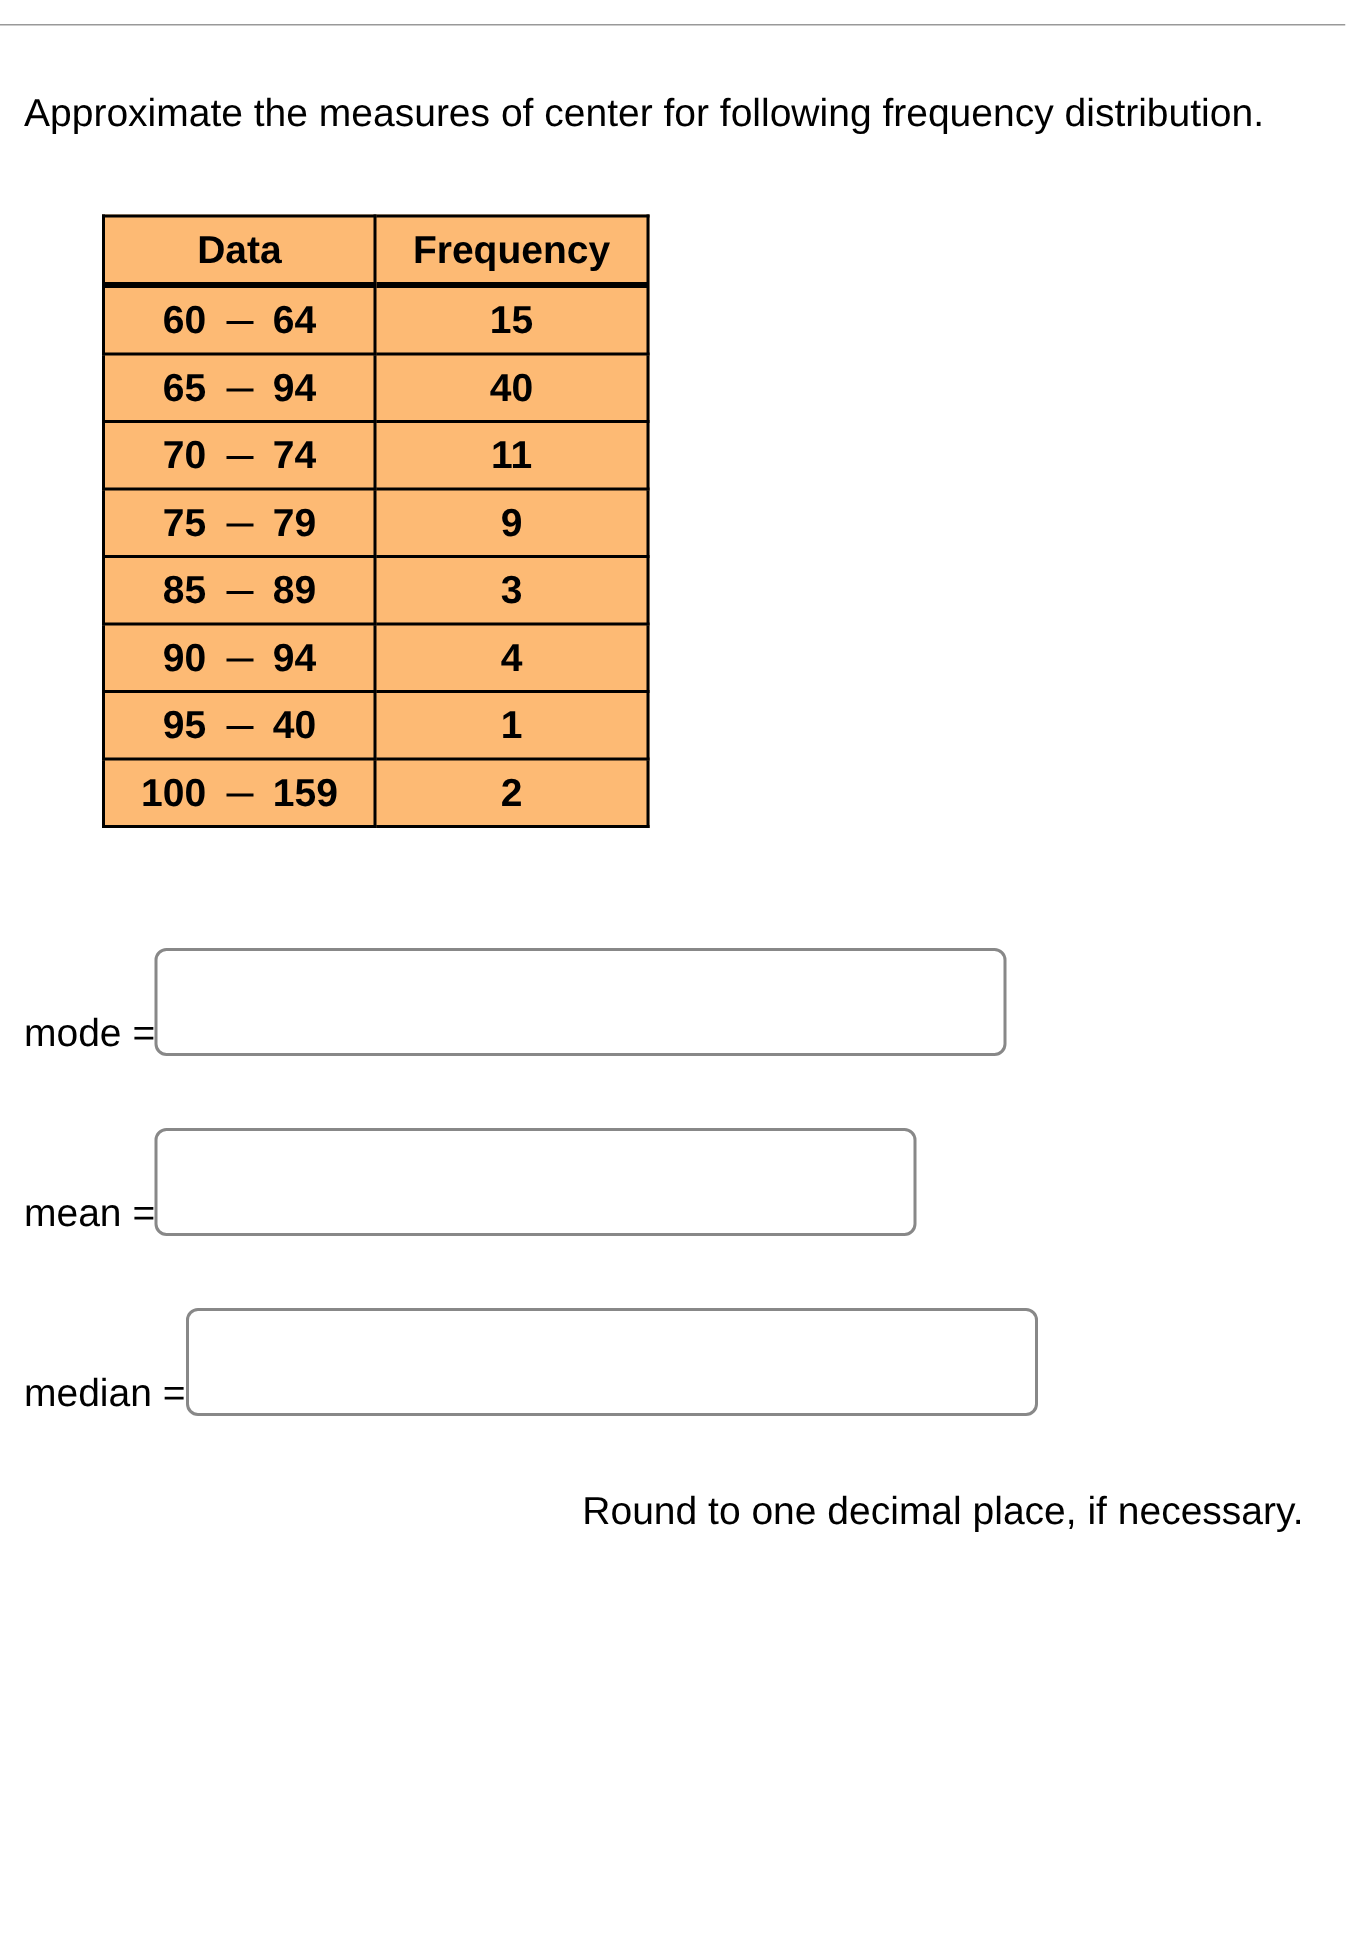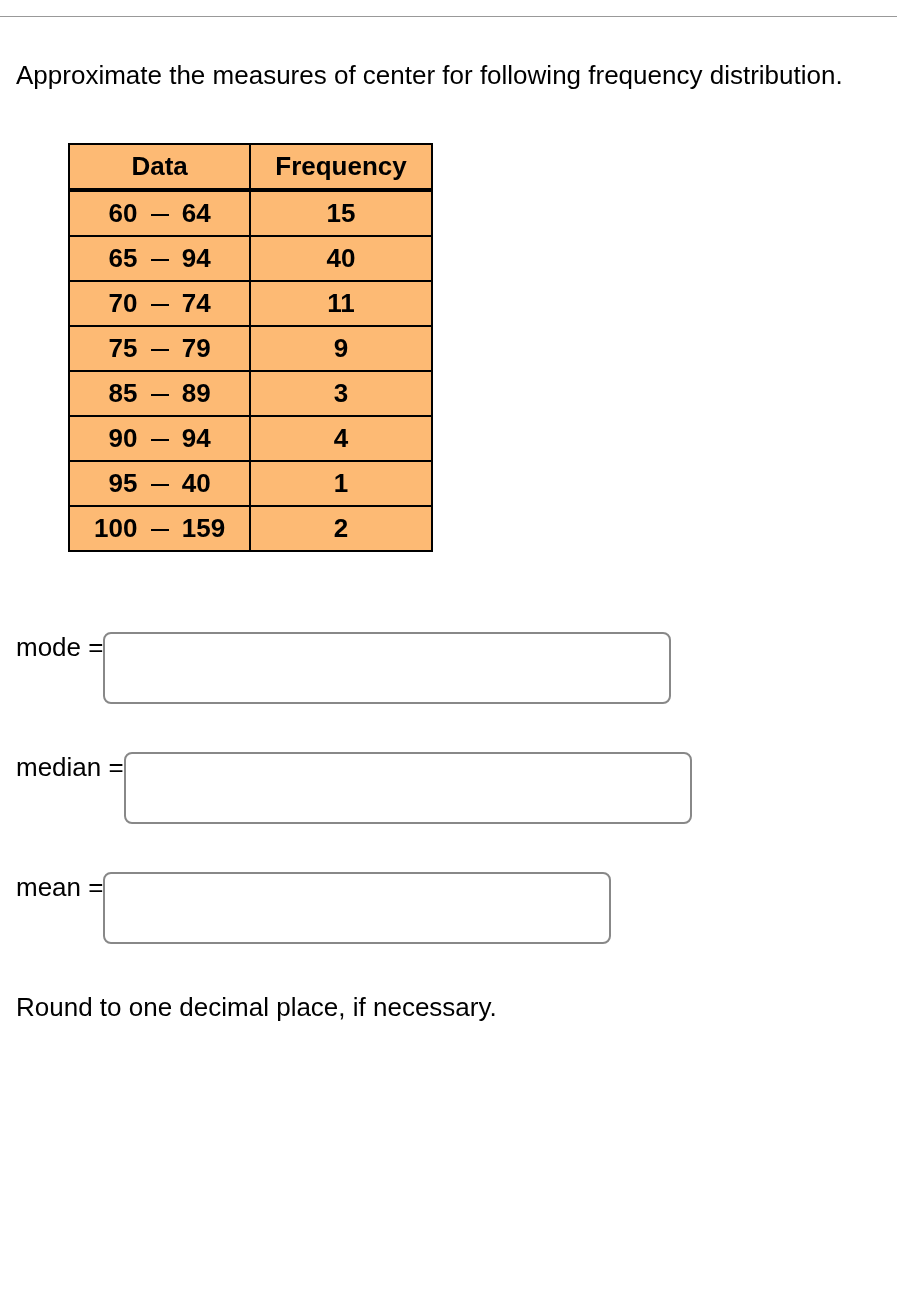--- a/index.html
+++ b/index.html
@@ -49,39 +49,40 @@
     .dash {
       display: inline-block;
       width: 18px;
       height: 2px;
       background: #000;
       vertical-align: middle;
       margin: 0 6px;
     }
     .answer-block {
       display: flex;
-      align-items: flex-start;
+      align-items: flex-end;
       margin-bottom: 48px;
     }
     .answer-label {
       white-space: nowrap;
     }
     .answer-input {
       height: 72px;
       border: 2px solid #888;
       border-radius: 8px;
       background: #fff;
       font-size: 26px;
       padding: 0 12px;
     }
     .mode-input { width: 568px; }
     .median-input { width: 568px; }
     .mean-input { width: 508px; }
     .footer-note {
       margin-top: 8px;
+      text-align: right;
     }
   </style>
 </head>
 <body>
 
 <div class="top-divider"></div>
 
 <div class="content">
 
   <p class="question-text">Approximate the measures of center for following frequency distribution.</p>
@@ -130,24 +131,24 @@
         </tbody>
     </table>
   </div>
 
   <div class="answer-block">
     <span class="answer-label">mode =</span>
     <input type="text" class="answer-input mode-input" value="" style="">
   </div>
 
   <div class="answer-block">
-    <span class="answer-label">median =</span>
-    <input type="text" class="answer-input median-input" value="" style="">
+    <span class="answer-label">mean =</span>
+    <input type="text" class="answer-input mean-input" value="" style="">
   </div>
 
   <div class="answer-block">
-    <span class="answer-label">mean =</span>
-    <input type="text" class="answer-input mean-input" value="" style="">
+    <span class="answer-label">median =</span>
+    <input type="text" class="answer-input median-input" value="" style="">
   </div>
 
   <p class="footer-note">Round to one decimal place, if necessary.</p>
 
 </div>
 
 </body></html>

